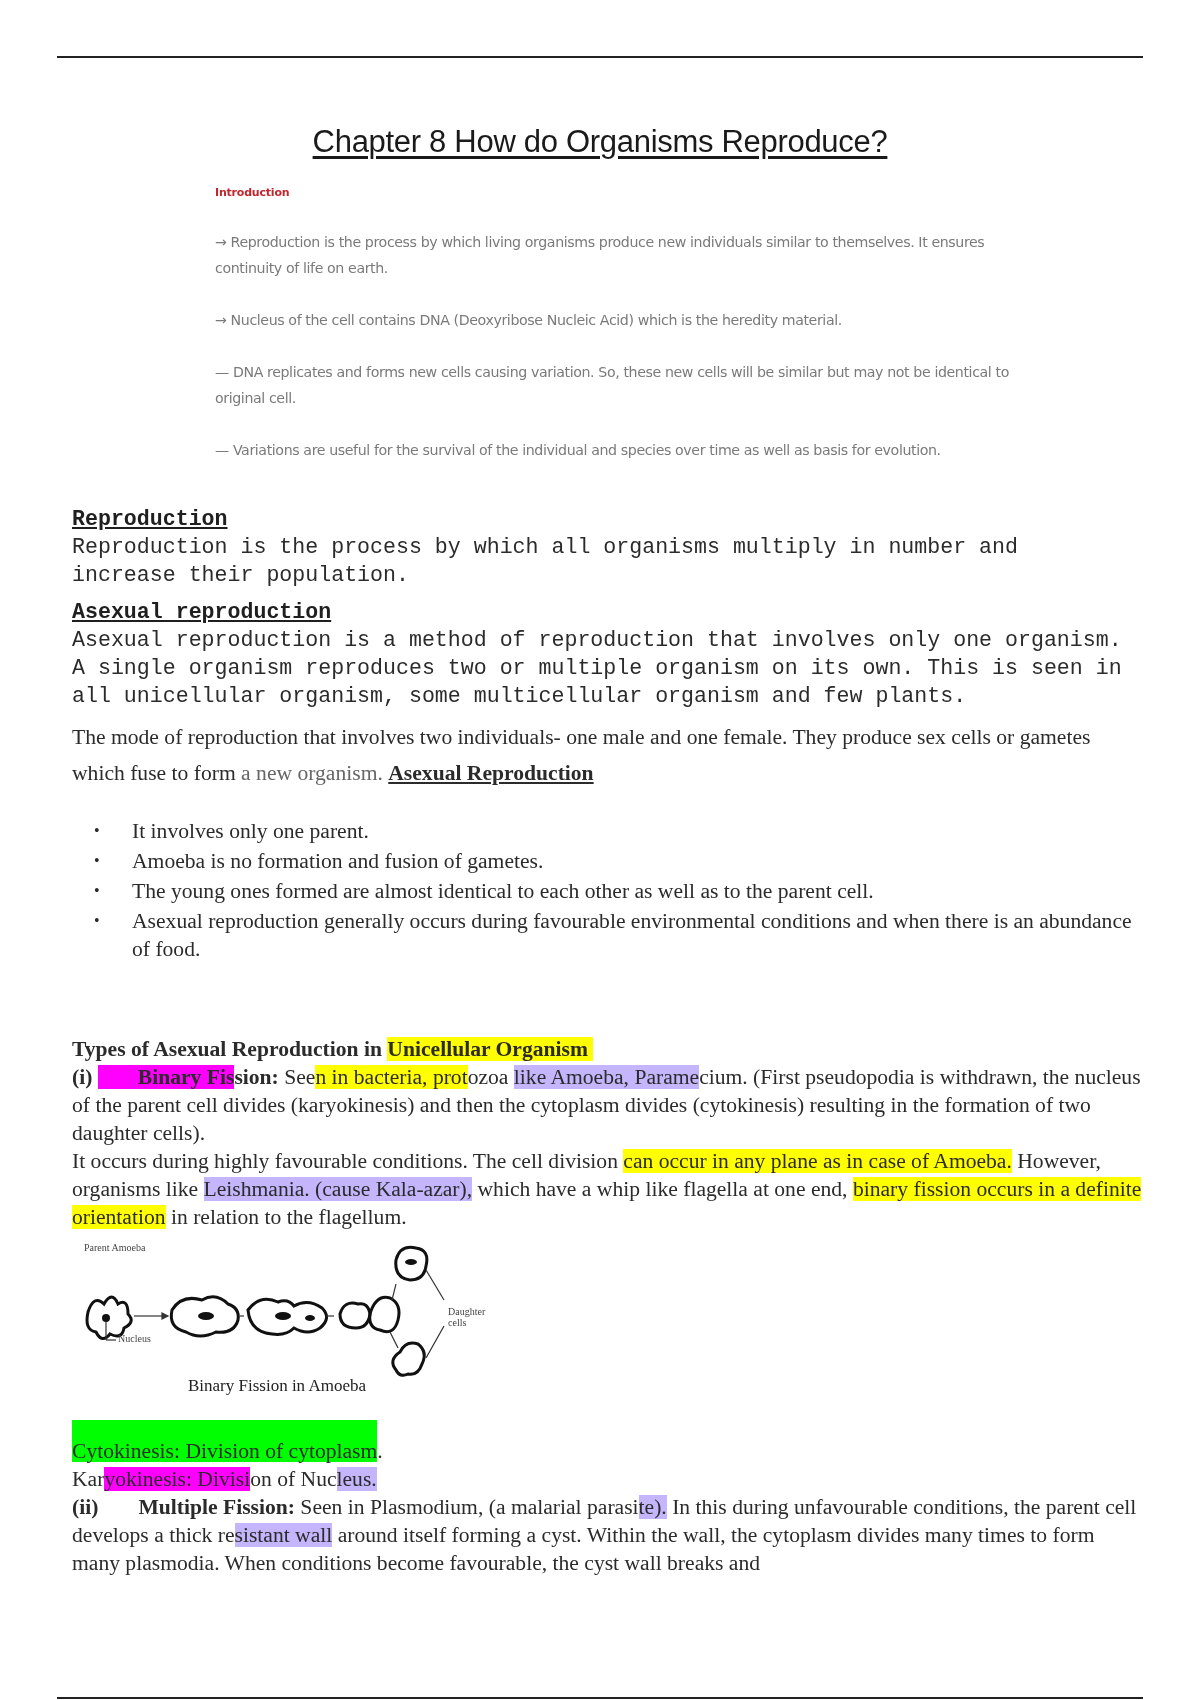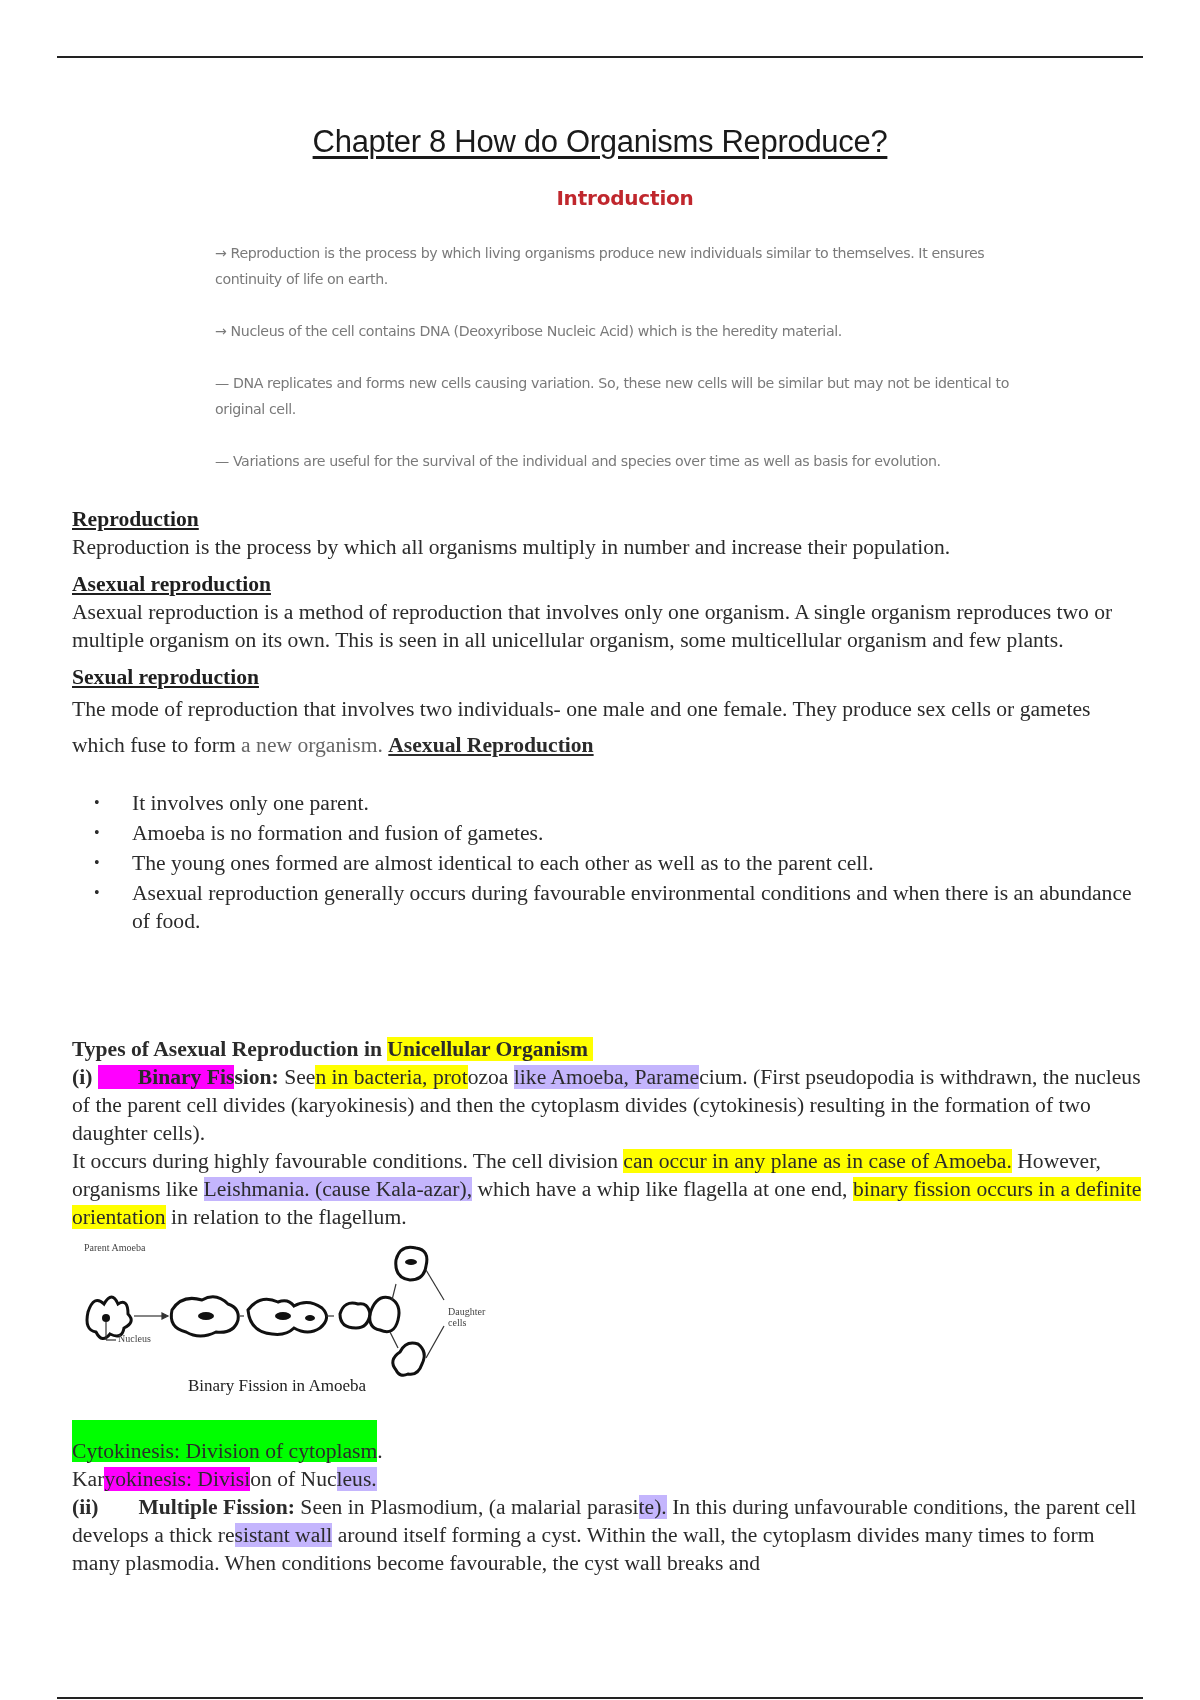--- a/index.html
+++ b/index.html
@@ -2,26 +2,26 @@
 <html><head>
 <meta charset="utf-8">
 <style>
   html, body { margin:0; padding:0; background:#ffffff; }
   body { width:1200px; height:1700px; position:relative; overflow:hidden; font-family:"Liberation Serif", serif; color:#222; }
   .rule { position:absolute; left:57px; width:1086px; height:2px; background:#222; }
   .rule.top { top:56px; }
   .rule.bottom { top:1697px; }
   .title { position:absolute; left:0; width:1200px; top:124px; text-align:center; font-family:"Liberation Sans", sans-serif; font-size:31px; color:#1a1a1a; text-decoration:underline; text-underline-offset:4px; letter-spacing:-0.3px; }
   .intro { position:absolute; left:215px; top:186px; width:820px; font-family:"DejaVu Sans", sans-serif; color:#7a7a7a; font-size:14.2px; letter-spacing:-0.4px; }
-  .intro .heading { color:#c0272d; font-weight:bold; font-size:20px; margin-bottom:30px; letter-spacing:-0.2px;text-align:center;}
+  .intro .heading { color:#c0272d; font-weight:bold; font-size:11px; margin-bottom:30px; letter-spacing:-0.2px;}
   .intro p { margin:0 0 26px 0; line-height:26px; }
   .main { position:absolute; left:72px; top:505px; width:1060px; font-size:21.6px; line-height:28px; color:#2b2b2b; }
   .main h3 { margin:0; font-size:21.6px; font-weight:bold; text-decoration:underline; color:#1f1f1f; line-height:28px;}
   .main p { margin:0; }
-  .sec { margin-bottom:9px; }
+  .sec { margin-bottom:9px;font-family:Liberation Mono, monospace; }
   .lighter { color:#666; }
   ul.bullets { list-style:none; margin:26px 0 0 0; padding:0; }
   ul.bullets li { position:relative; padding-left:60px; line-height:28px; margin:0 0 2px 0; }
   ul.bullets li::before { content:"•"; position:absolute; left:22px; font-size:16px; }
   .hl-y { background:#ffff00; }
   .hl-c { background:#c4b5fd; }
   .hl-m { background:#ff00ff; }
   .hl-g { background:#00ff00; }
   .types { position:absolute; left:72px; top:1035px; width:1070px; font-size:21.6px; line-height:28px; color:#2b2b2b; }
   .types p { margin:0; }
@@ -50,21 +50,20 @@
 <div class="main">
   <div class="sec">
     <h3>Reproduction</h3>
     <p>Reproduction is the process by which all organisms multiply in number and increase their population.</p>
   </div>
   <div class="sec">
     <h3>Asexual reproduction</h3>
     <p>Asexual reproduction is a method of reproduction that involves only one organism. A single organism reproduces two or multiple organism on its own. This is seen in all unicellular organism, some multicellular organism and few plants.</p>
   </div>
   <div>
-    <h3>Sexual reproduction</h3>
     <p style="line-height:36px;"><span>The mode of reproduction that involves two individuals- one male and one female. They produce sex cells or gametes which fuse to form</span><span class="lighter"> a new organism.</span> <b style="text-decoration:underline;">Asexual Reproduction</b></p>
   </div>
   <ul class="bullets">
     <li>It involves only one parent.</li>
     <li>Amoeba is no formation and fusion of gametes.</li>
     <li>The young ones formed are almost identical to each other as well as to the parent cell.</li>
     <li>Asexual reproduction generally occurs during favourable environmental conditions and when there is an abundance of food.</li>
   </ul>
 </div>
 

